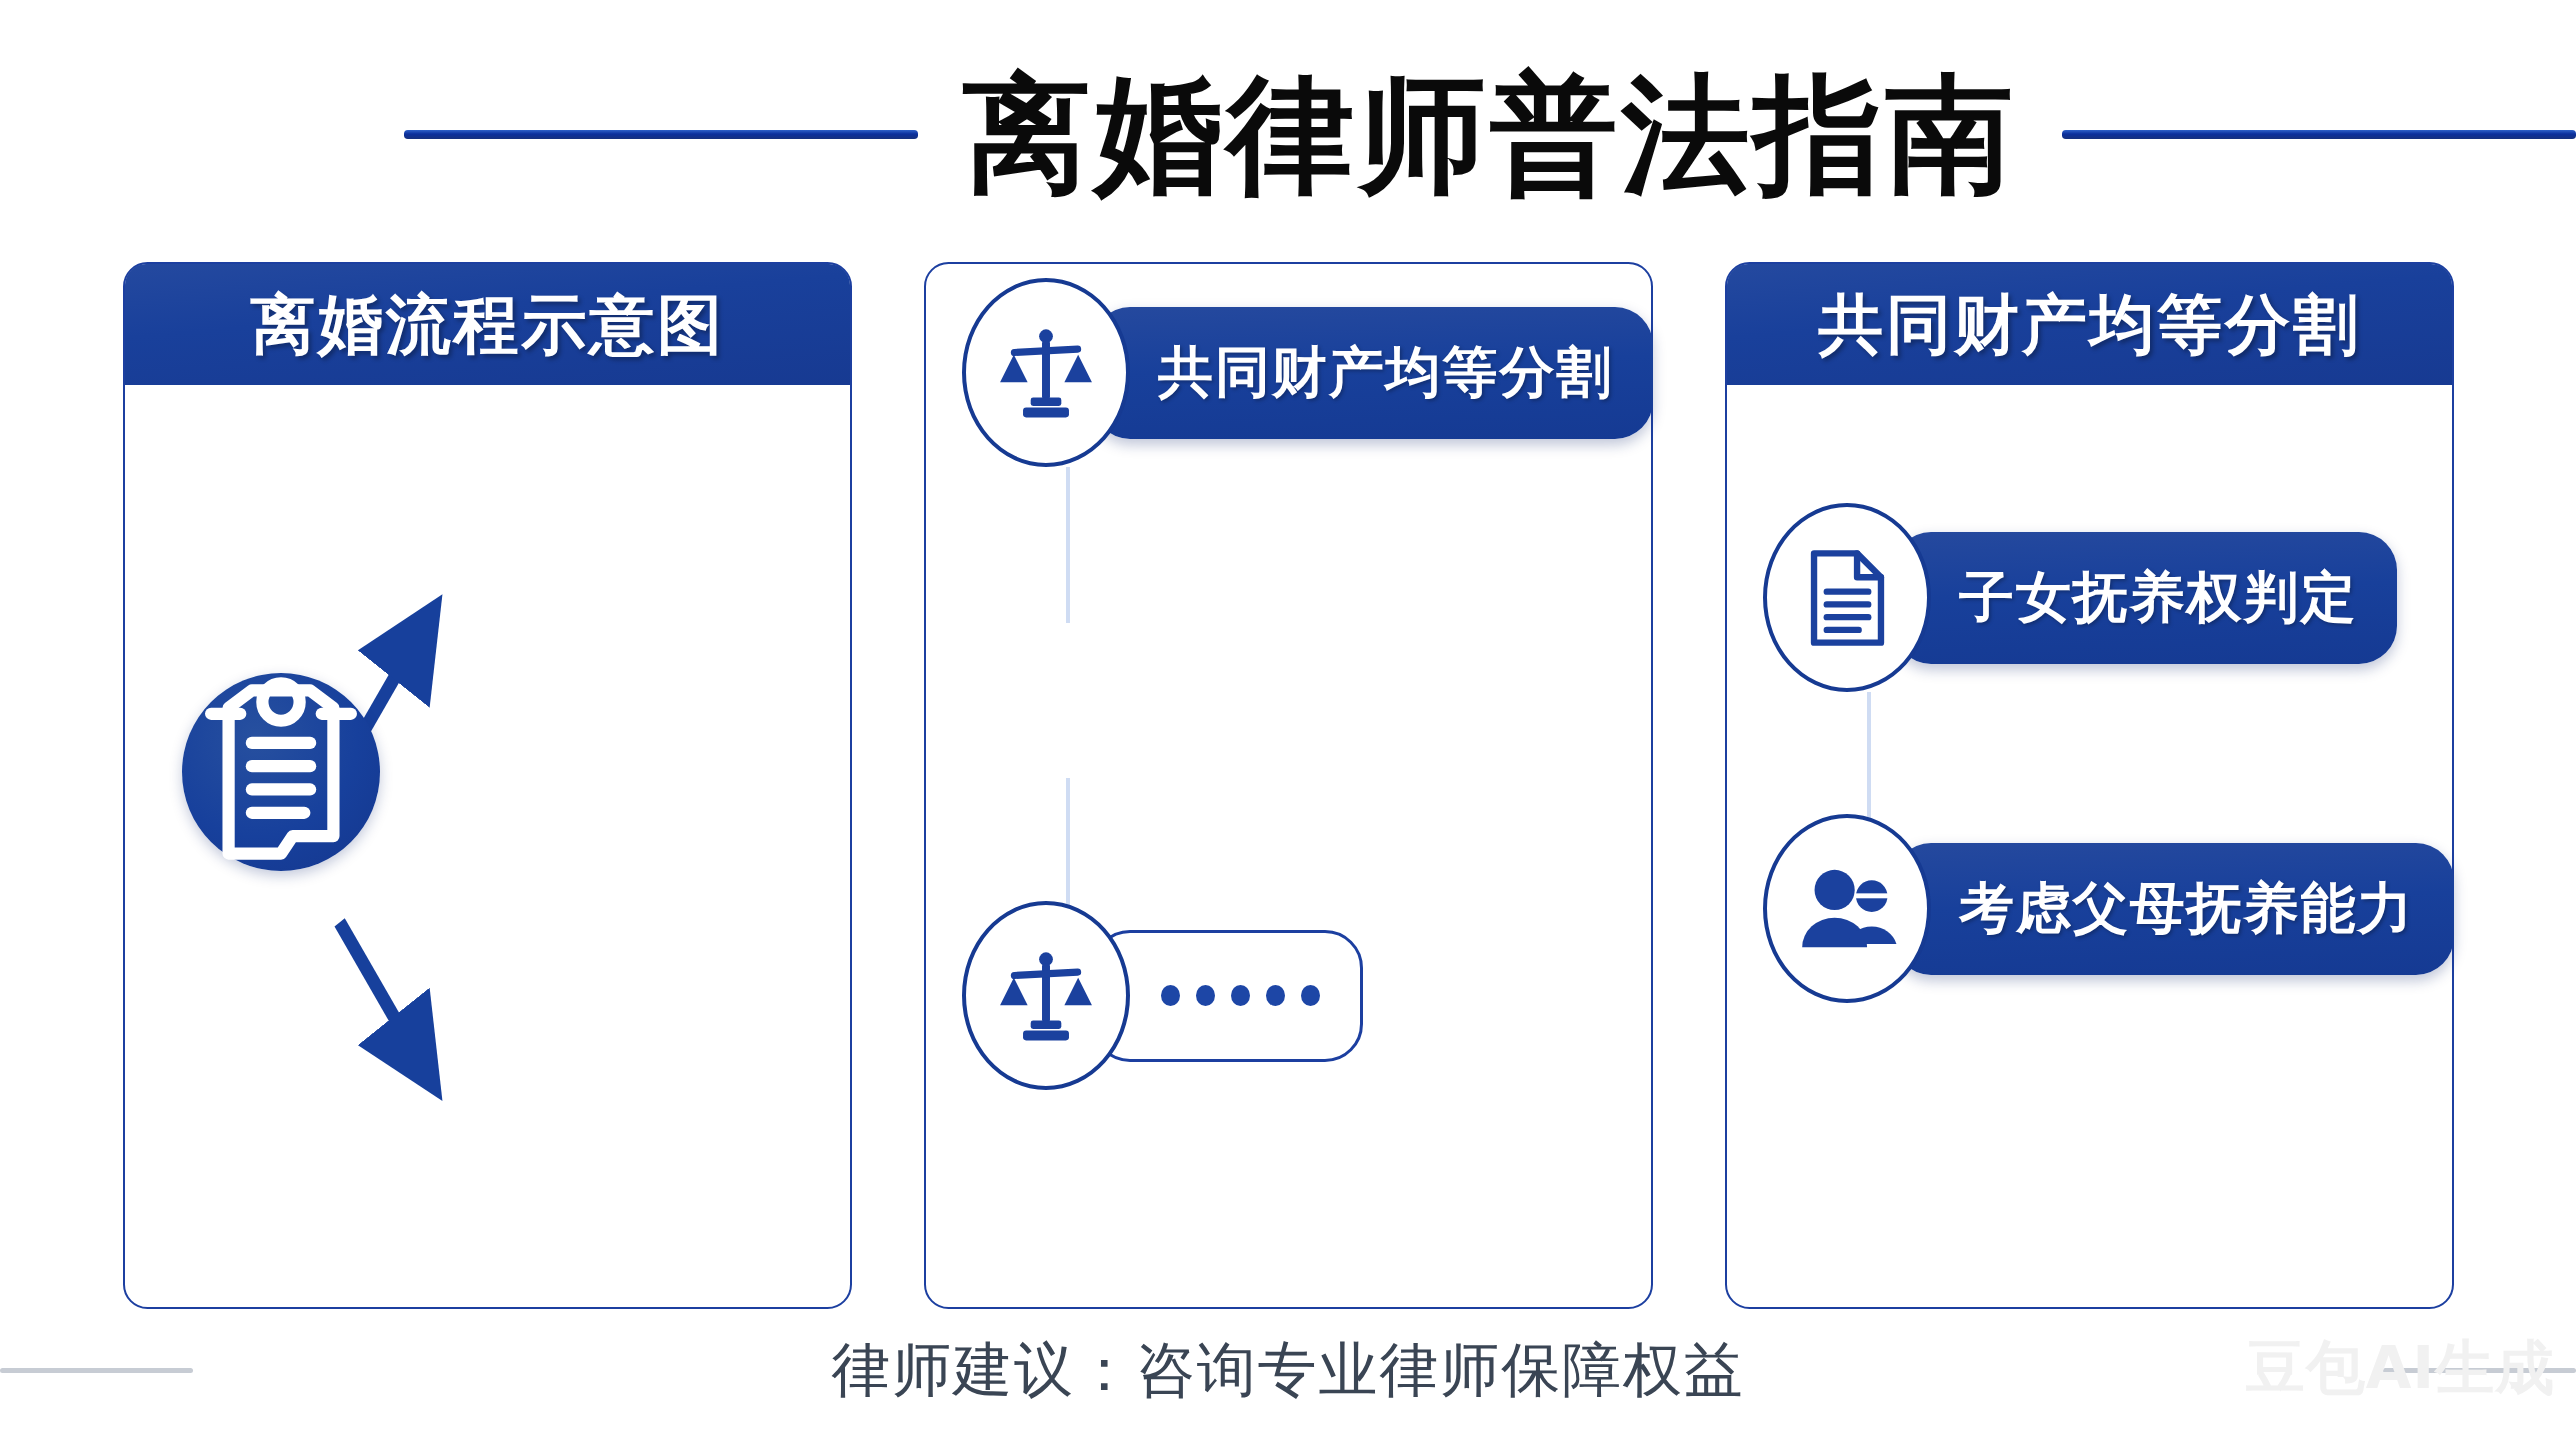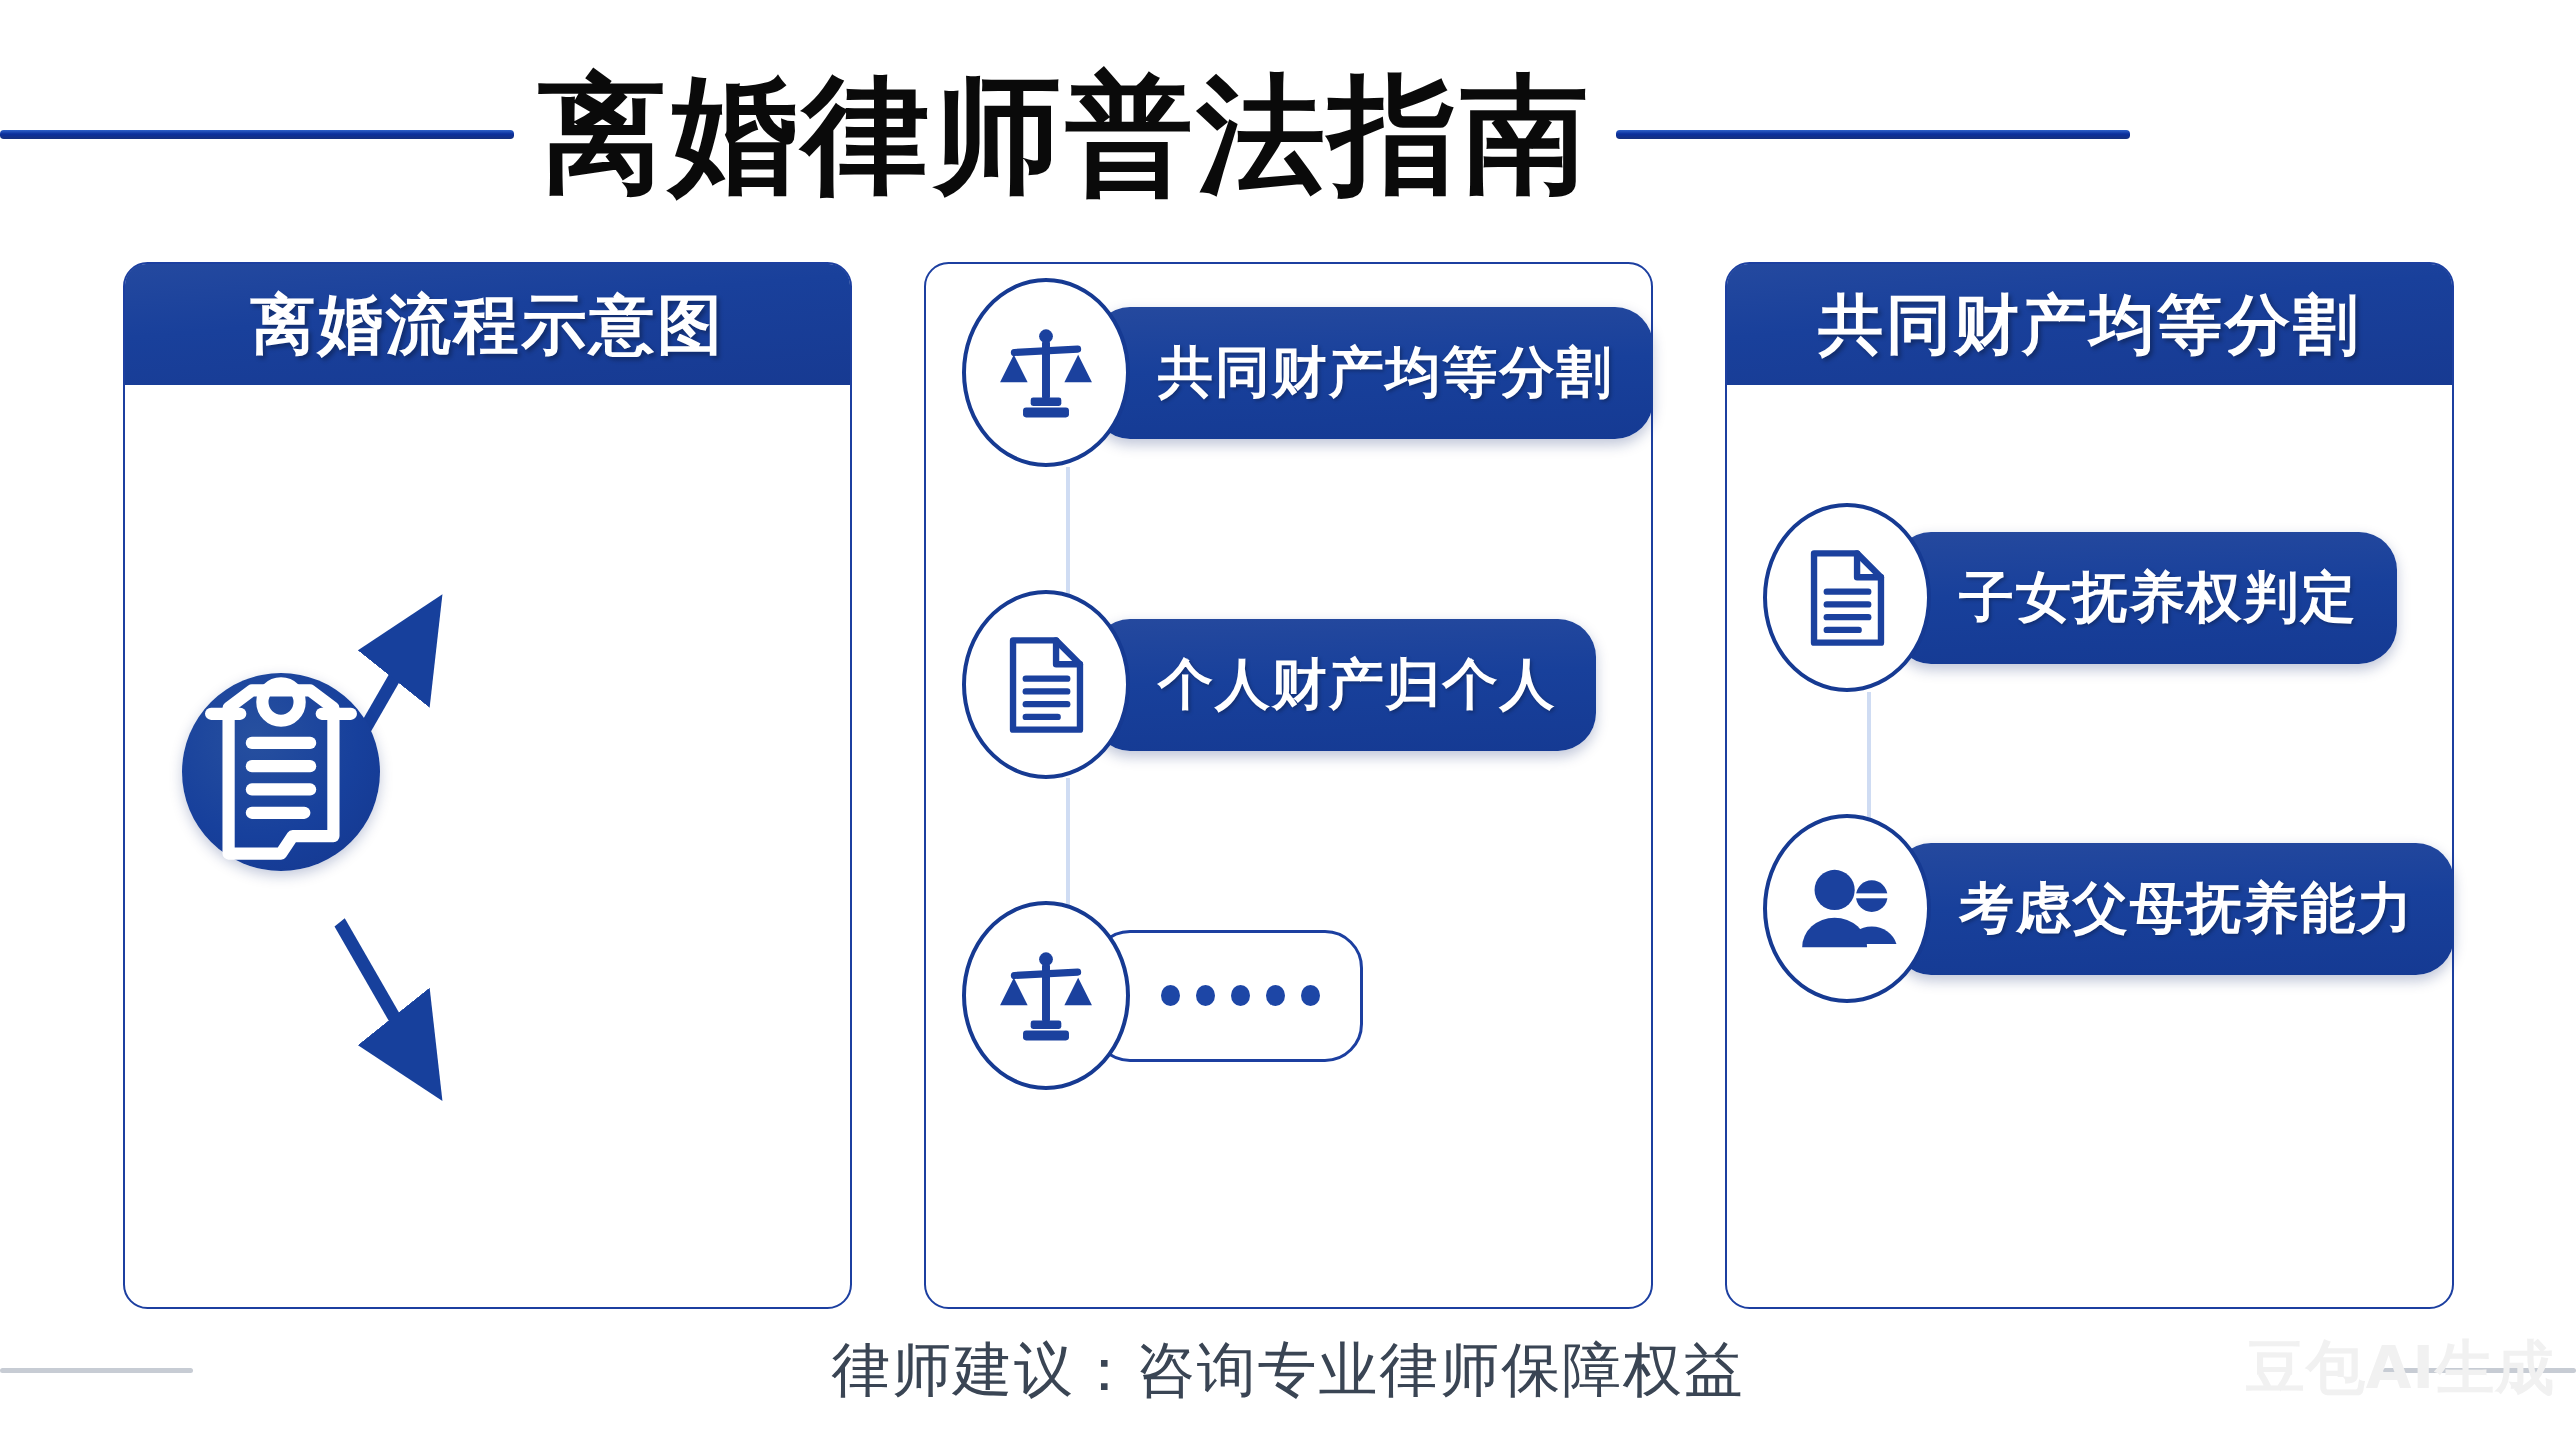--- a/index.html
+++ b/index.html
@@ -6,21 +6,21 @@
   body{
     width:2576px;height:1448px;
     background:#ffffff;
     font-family:"Liberation Sans","DejaVu Sans",sans-serif;
     overflow:hidden;position:relative;
   }
 
   
   .title-row{
     position:absolute;left:0;top:47px;width:2576px;height:175px;
-    display:flex;align-items:center;justify-content:flex-start;gap:24px;
+    display:flex;align-items:center;justify-content:flex-end;gap:45px;
   }
   .title-rule{
     height:8.5px;width:514px;
     background:linear-gradient(180deg,#2f62c9 0%,#0b2f9c 45%,#16317e 100%);
     border-radius:3.8px;flex:none;
   }
   .main-title{
     font-size:128px;line-height:1;font-weight:bold;color:#0a0a0a;
     letter-spacing:3.8px;white-space:nowrap;
     font-family:"DejaVu Sans","Liberation Sans",sans-serif;
@@ -189,35 +189,20 @@
               <path d="M53 20 L44 38 H62 Z"></path>
               <rect x="22" y="48" width="20" height="5.5" rx="1.6"></rect>
               <rect x="17" y="54.5" width="30" height="6.5" rx="2"></rect>
             </svg>
           </div>
           <div class="item-pill">
             <span class="item-label">共同财产均等分割</span>
           </div>
         </div>
 
-        <div class="item" style="top:326px;">
-          <div class="item-icon">
-            <svg width="91" height="102" viewBox="0 0 54 64" fill="none" stroke="#1b419e" stroke-width="4" stroke-linecap="round" stroke-linejoin="round">
-              <path d="M6 4 H33 L48 19 V60 H6 Z"></path>
-              <path d="M33 4 V19 H48"></path>
-              <path d="M14 28 H40"></path>
-                <path d="M14 36 H40"></path>
-              <path d="M14 44 H40"></path>
-                <path d="M14 52 H34"></path>
-            </svg>
-          </div>
-          <div class="item-pill">
-            <span class="item-label">个人财产归个人</span>
-          </div>
-        </div>
 
         <div class="item" style="top:637px;">
           <div class="item-icon">
             <svg width="98" height="98" viewBox="0 0 64 64" fill="#1b419e">
               <circle cx="32" cy="8" r="4.5"></circle>
               <rect x="29.4" y="11" width="5.2" height="38" rx="1.4"></rect>
               <rect x="9" y="15.2" width="46" height="4.6" rx="2.3" transform="rotate(-3 32 17.5)"></rect>
               <path d="M11 20 L2 38 H20 Z"></path>
               <path d="M53 20 L44 38 H62 Z"></path>
               <rect x="22" y="48" width="20" height="5.5" rx="1.6"></rect>

